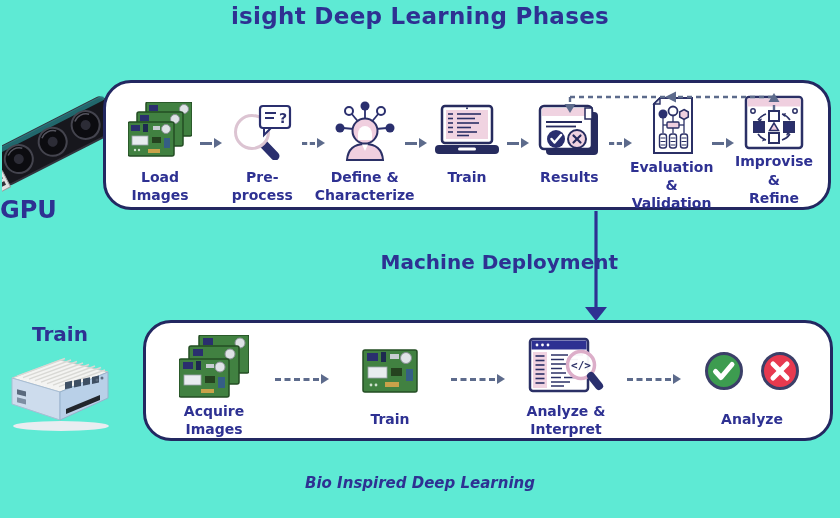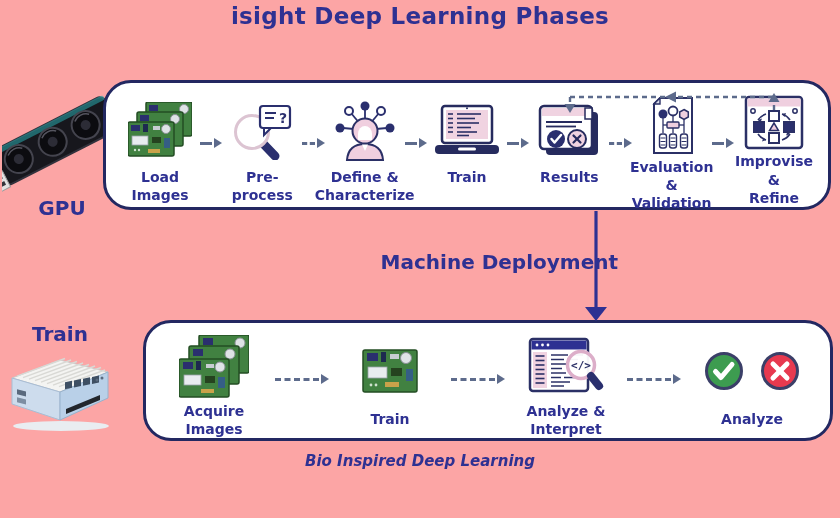--- a/index.html
+++ b/index.html
@@ -1,17 +1,17 @@
 <!DOCTYPE html>
 <html><head>
 <meta charset="utf-8">
 <style>
   html,body{margin:0;padding:0;background:#fff;}
   #canvas{
-    position:relative;width:840px;height:518px;background:#fca5a5;overflow:hidden;
+    position:relative;width:840px;height:518px;background:#5eead4;overflow:hidden;
     font-family:"DejaVu Sans", sans-serif;
   }
   .title{
     position:absolute;top:3px;left:0;right:0;text-align:center;
     font-size:23px;font-weight:bold;color:#2e3192;letter-spacing:.3px;
   }
   
   .panel{
     position:absolute;border:3.5px solid #232861;border-radius:28px;
     box-sizing:border-box;display:flex;background:#fff;
@@ -35,25 +35,25 @@
   .flow .head{
     width:0;height:0;border-left:8px solid #5d6b8c;
     border-top:5px solid transparent;border-bottom:5px solid transparent;
   }
   #bottom-panel .flow .head{margin-right:auto;}
   
   #overlay{position:absolute;left:0;top:0;width:840px;height:518px;pointer-events:none;}
   
   .deploy-label{position:absolute;left:338px;top:250px;width:280px;text-align:right;
     font-size:20px;font-weight:bold;color:#2e3192;}
-  .gpu-label{position:absolute;left:12px;top:196px;width:100px;text-align:center;
-    font-size:20px;font-weight:bold;color:#2e3192;}
+  .gpu-label{position:absolute;left:0;top:196px;width:100px;text-align:left;
+    font-size:24px;font-weight:bold;color:#2e3192;}
   .target-label{position:absolute;left:10px;top:322px;width:100px;text-align:center;
     font-size:20px;font-weight:bold;color:#2e3192;}
-  .footer{position:absolute;left:277px;top:452px;width:286px;text-align:center;
+  .footer{position:absolute;left:277px;top:474px;width:286px;text-align:center;
     font-size:15px;font-weight:bold;font-style:italic;color:#2e3192;}
   .hw-img{position:absolute;}
   #gpu-img{left:2px;top:88px;}
   #target-img{left:4px;top:346px;}
   .decision-row{display:flex;align-items:center;gap:12px;}
 </style>
 </head>
 <body>
 
 <div id="canvas">

